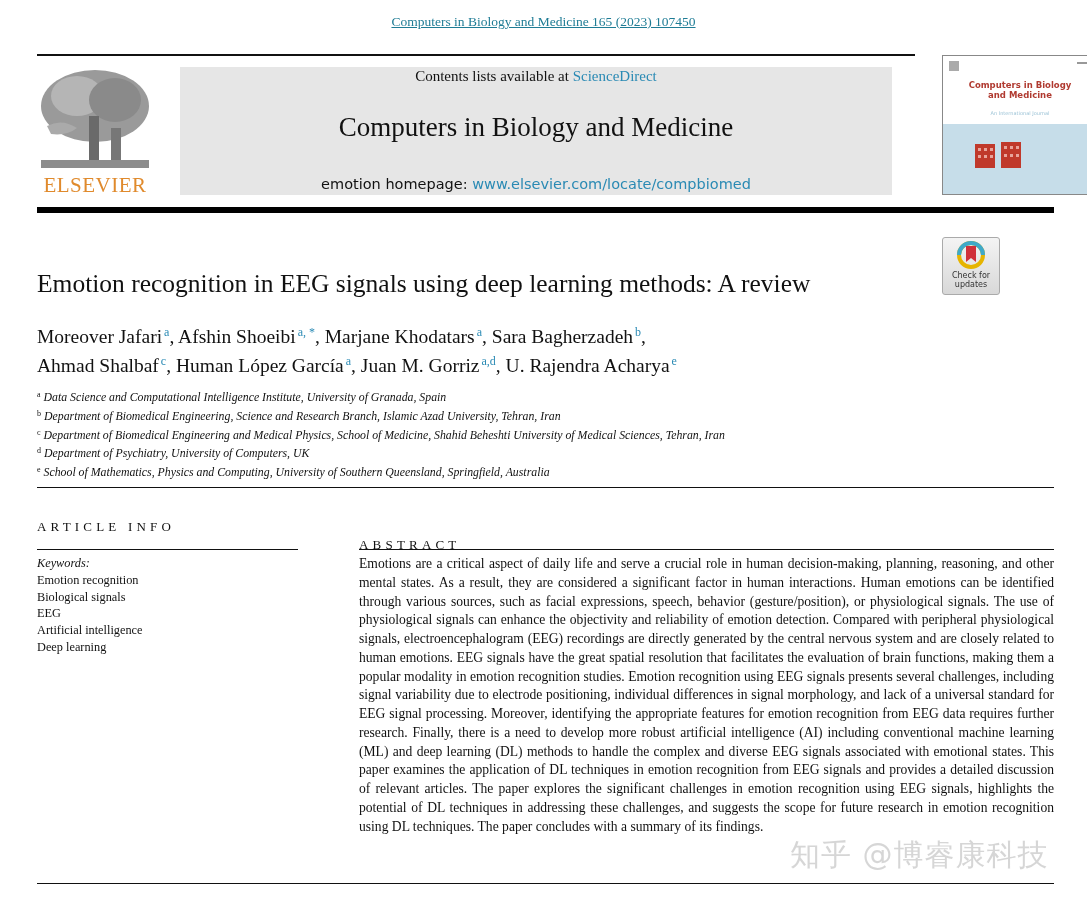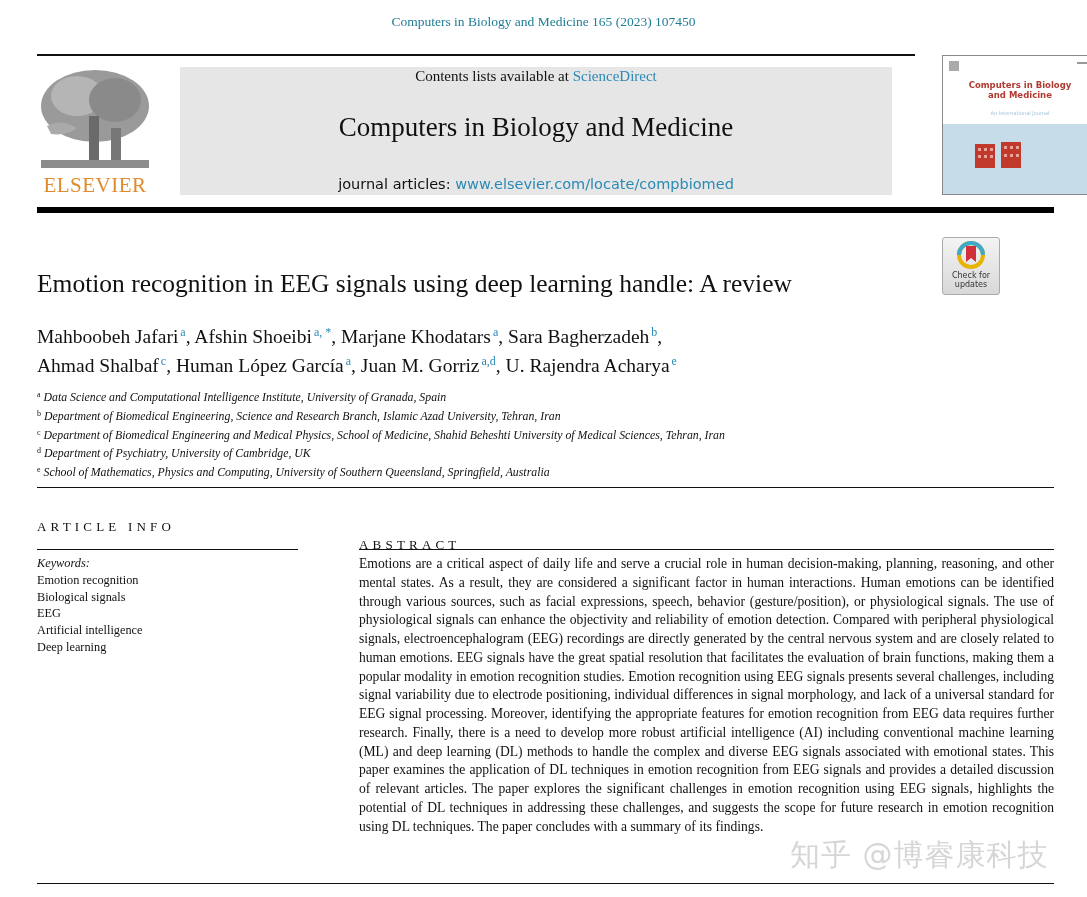--- a/index.html
+++ b/index.html
@@ -2,21 +2,21 @@
 <html><head>
   <meta charset="utf-8">
   <style>
     html, body { margin: 0; padding: 0; background: #ffffff; }
     body { width: 1087px; height: 897px; position: relative; overflow: hidden;
            font-family: "DejaVu Serif", "Liberation Serif", serif; color: #111; }
     .abs { position: absolute; }
     .serif { font-family: "Liberation Serif", "DejaVu Serif", serif; }
     .sans { font-family: "DejaVu Sans", "Liberation Sans", sans-serif; }
     .link { color: #2a8ab4; }
-    .journal-ref { top: 14px; left: 0; width: 1087px; text-align: center; font-size: 13.5px; color: #1f7c95; }
+    .journal-ref { top: 14px; left: 0; width: 1087px; text-align: center; font-size: 13.5px; color: #1f7c95; text-decoration: underline; }
     .top-rule { top: 54px; left: 37px; width: 878px; height: 1.5px; background: #111; }
     .logo-box { top: 66px; left: 37px; width: 116px; height: 130px; }
     .banner { top: 67px; left: 180px; width: 712px; height: 128px; background: #e6e6e6; }
     .banner .contents { position: absolute; top: 0; left: 0; width: 100%; text-align: center; font-size: 15px; line-height: 18px; }
     .banner .jtitle { position: absolute; top: 44px; left: 0; width: 100%; text-align: center; font-size: 27px; line-height: 32px; }
     .banner .homepage { position: absolute; top: 108px; left: 0; width: 100%; text-align: center; font-size: 14.5px; line-height: 18px; }
     .cover { top: 55px; left: 942px; width: 110px; height: 138px; border: 1px solid #888; background: #fff; overflow: hidden; padding-left: 44px; }
     .cover .cover-top { position: absolute; top: 0; left: 0; width: 100%; height: 68px; background: #fff; }
     .cover .cover-bottom { position: absolute; top: 68px; left: 0; width: 100%; height: 70px; background: #c6dde9; }
     .cover .ctitle { position: absolute; top: 24px; left: 0; width: 100%; text-align: center; font-size: 8.5px; font-weight: bold; color: #b03a30; line-height: 10px; }
@@ -60,21 +60,21 @@
   </svg>
   <div class="serif" style="position:absolute;top:108px;left:0;width:116px;text-align:center;font-size:21px;line-height:22px;color:#e08a2c;letter-spacing:0.5px;">ELSEVIER</div>
 </div>
 
 <div class="abs banner">
   <div class="contents serif" style="top:0;">
     <span>Contents lists available at </span><span class="link">ScienceDirect</span>
   </div>
   <div class="jtitle serif">Computers in Biology and Medicine</div>
   <div class="homepage sans">
-    <span>journal articles: </span><span class="link">www.elsevier.com/locate/compbiomed</span>
+    <span>emotion homepage: </span><span class="link">www.elsevier.com/locate/compbiomed</span>
   </div>
 </div>
 
 <div class="abs cover">
   <div class="cover-top">
     <div style="position:absolute;top:5px;left:6px;width:10px;height:10px;background:#aaa;"></div>
     <div style="position:absolute;top:6px;right:6px;width:14px;height:2px;background:#999;"></div>
     <div class="ctitle sans">
       <div>Computers in Biology</div>
       <div>and Medicine</div>
@@ -110,36 +110,36 @@
     <circle cx="28" cy="17" r="12" fill="none" stroke="#e6b400" stroke-width="4"></circle>
     <path d="M16 17 A12 12 0 0 1 40 17" fill="none" stroke="#3fa9c9" stroke-width="4"></path>
     <path d="M23 8 L33 8 L33 24 L28 20 L23 24 Z" fill="#d0303a"></path>
   </svg>
   <div class="badge-text sans">
     <div>Check for</div>
     <div>updates</div>
   </div>
 </div>
 
-<div class="abs title serif">Emotion recognition in EEG signals using deep learning handle: A review</div>
+<div class="abs title serif">Emotion recognition in EEG signals using deep learning methods: A review</div>
 
 <div class="abs authors serif">
   <div>
-    <span>Mahboobeh Jafari</span><sup>a</sup><span>, </span><span>Afshin Shoeibi</span><sup>a, *</sup><span>, </span><span>Marjane Khodatars</span><sup>a</sup><span>, </span><span>Sara Bagherzadeh</span><sup>b</sup><span>,</span>
+    <span>Moreover Jafari</span><sup>a</sup><span>, </span><span>Afshin Shoeibi</span><sup>a, *</sup><span>, </span><span>Marjane Khodatars</span><sup>a</sup><span>, </span><span>Sara Bagherzadeh</span><sup>b</sup><span>,</span>
   </div>
   <div>
     <span>Ahmad Shalbaf</span><sup>c</sup><span>, </span><span>Human López García</span><sup>a</sup><span>, </span><span>Juan M. Gorriz</span><sup>a,d</sup><span>, </span><span>U. Rajendra Acharya</span><sup>e</sup>
   </div>
 </div>
 
 <div class="abs affils serif">
   <div><sup>a</sup><span>Data Science and Computational Intelligence Institute, University of Granada, Spain</span></div>
   <div><sup>b</sup><span>Department of Biomedical Engineering, Science and Research Branch, Islamic Azad University, Tehran, Iran</span></div>
   <div><sup>c</sup><span>Department of Biomedical Engineering and Medical Physics, School of Medicine, Shahid Beheshti University of Medical Sciences, Tehran, Iran</span></div>
-  <div><sup>d</sup><span>Department of Psychiatry, University of Cambridge, UK</span></div>
+  <div><sup>d</sup><span>Department of Psychiatry, University of Computers, UK</span></div>
   <div><sup>e</sup><span>School of Mathematics, Physics and Computing, University of Southern Queensland, Springfield, Australia</span></div>
 </div>
 
 <div class="abs mid-rule"></div>
 
 <div class="abs section-head ai-head serif">ARTICLE INFO</div>
 <div class="abs ai-rule"></div>
 <div class="abs keywords serif">
   <div class="kw-label">Keywords:</div>
   <div>Emotion recognition</div>

